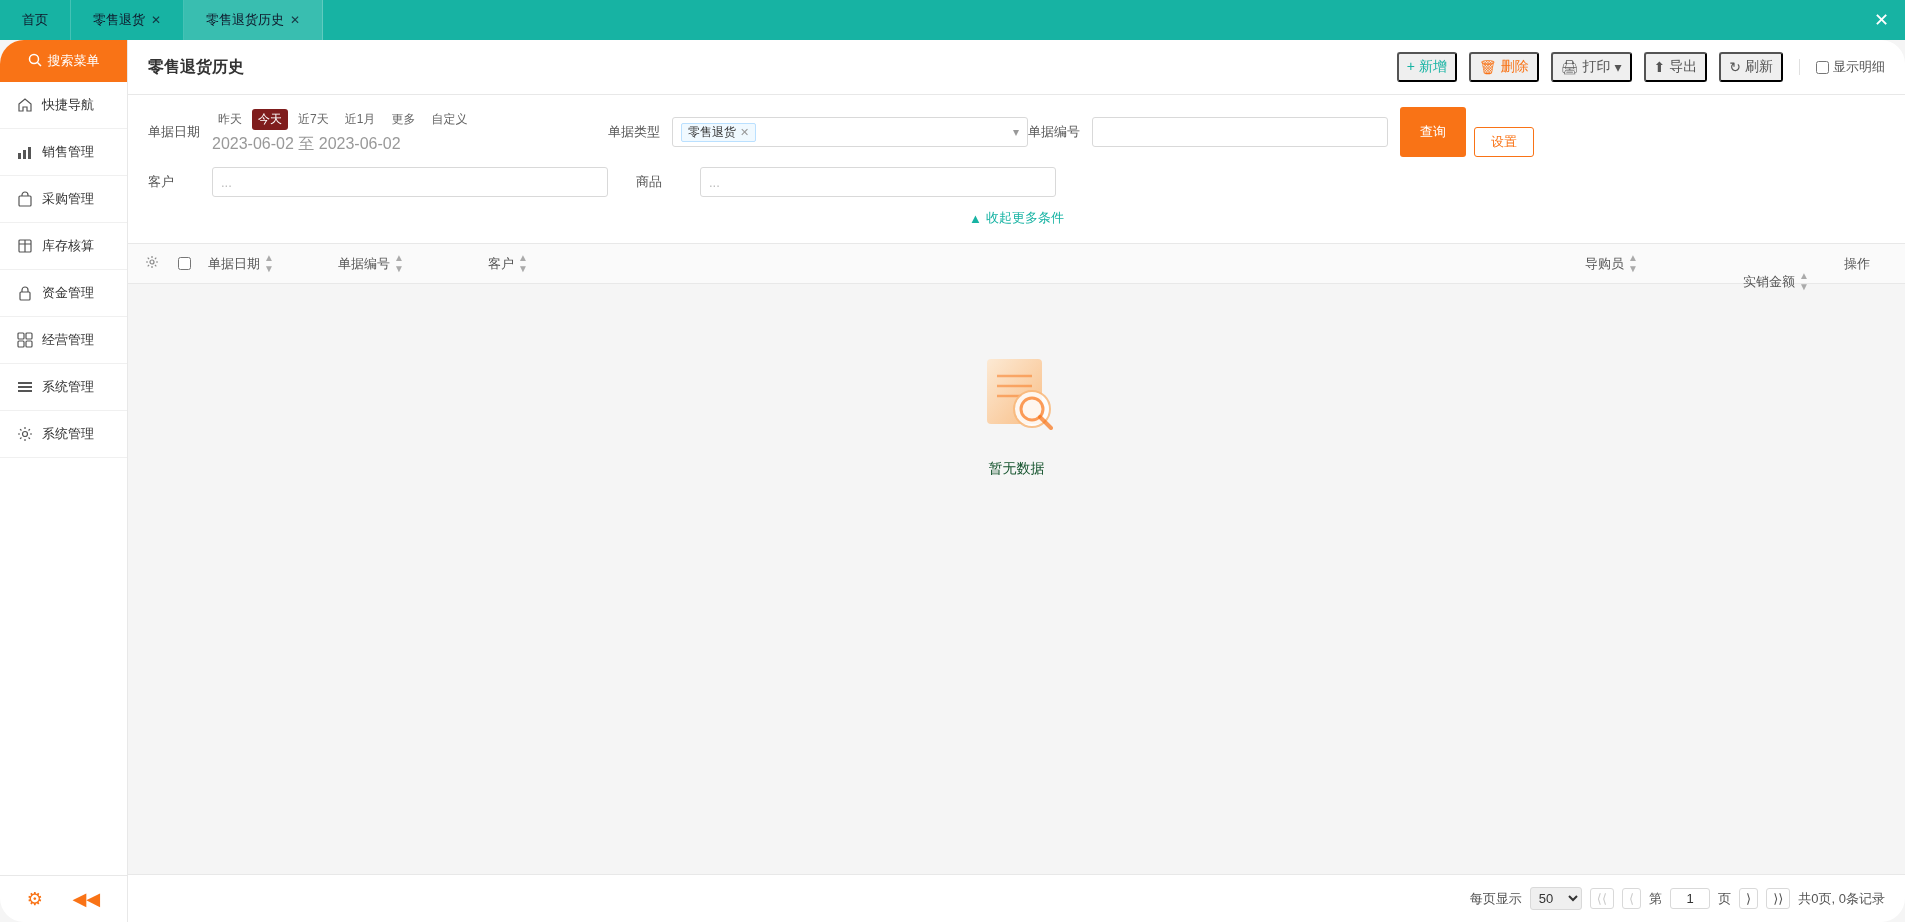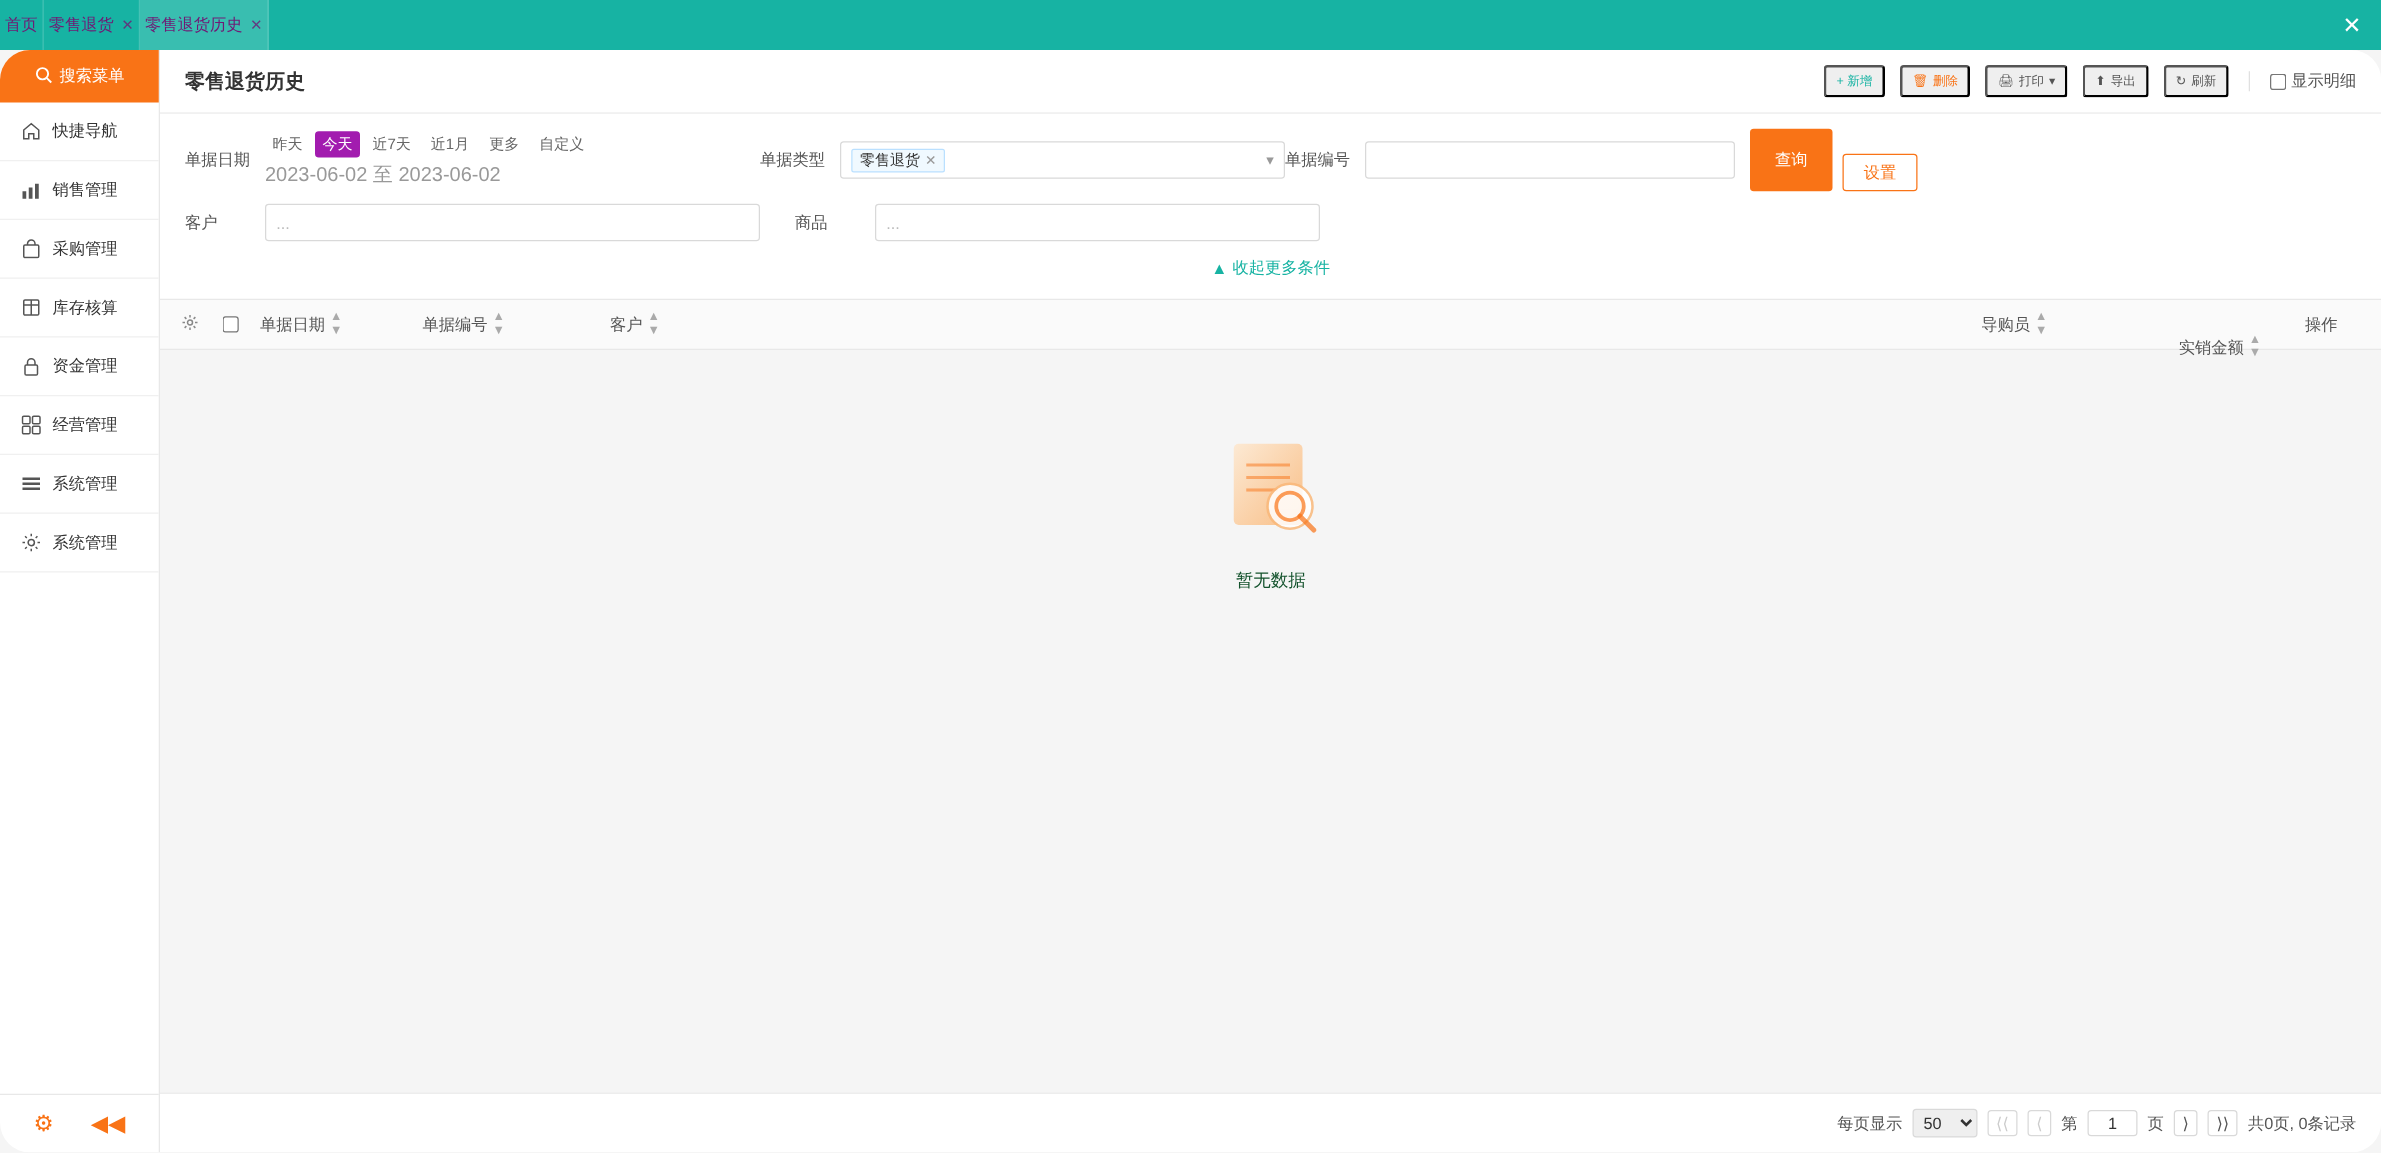--- a/index.html
+++ b/index.html
@@ -4,21 +4,21 @@
   <style>
     * { box-sizing: border-box; margin: 0; padding: 0; font-family: 'Microsoft YaHei', Arial, sans-serif; }
     body { display: flex; flex-direction: column; height: 922px; width: 1905px; overflow: hidden; background: #f5f5f5; }
 
     
     .top-bar {
       display: flex; align-items: center; background: #17b3a3; height: 40px; flex-shrink: 0;
     }
     .top-bar-tabs { display: flex; align-items: stretch; flex: 1; height: 100%; }
     .top-tab {
-      display: flex; align-items: center; padding: 0 4px; font-size: 13px; color: #701a75;
+      display: flex; align-items: center; padding: 0 22px; font-size: 13px; color: #0f172a;
       cursor: pointer; border-right: 1px solid rgba(255,255,255,0.2); gap: 6px; white-space: nowrap;
     }
     .top-tab.active { background: rgba(255,255,255,0.15); }
     .top-tab .close-icon { font-size: 12px; opacity: 0.8; }
     .top-tab.home { font-weight: 500; }
     .top-bar-close { color: #fff; font-size: 18px; padding: 0 16px; cursor: pointer; margin-left: auto; }
 
     
     .main-layout { display: flex; flex: 1; overflow: hidden; border-radius: 24px; }
 
@@ -47,21 +47,21 @@
     .content-area { flex: 1; display: flex; flex-direction: column; overflow: hidden; background: #f5f5f5; }
 
     
     .page-header {
       background: #fff; padding: 12px 20px; display: flex; align-items: center;
       justify-content: space-between; border-bottom: 1px solid #e8e8e8; flex-shrink: 0;
     }
     .page-title { font-size: 16px; font-weight: 600; color: #333; }
     .header-actions { display: flex; align-items: center; gap: 12px; }
     .header-btn {
-      display: flex; align-items: center; gap: 4px; font-size: 10px; color: #555;
+      display: flex; align-items: center; gap: 4px; font-size: 14px; color: #555;
       cursor: pointer; padding: 4px 8px; border-radius: 3px; text-align: right;
     }
     .header-btn.new { color: #17b3a3; }
     .header-btn.delete { color: #f97316; }
     .query-btn {
       background: #f97316; color: #fff; border: none; padding: 6px 20px;
       border-radius: 3px; font-size: 13px; cursor: pointer;
     }
     .setting-btn {
       background: #fff; color: #f97316; border: 1px solid #f97316; padding: 5px 16px;
@@ -72,21 +72,21 @@
 
     
     .filter-area { background: #fff; padding: 12px 20px; border-bottom: 1px solid #e8e8e8; flex-shrink: 0; }
     .filter-row { display: flex; align-items: center; gap: 0; margin-bottom: 10px; }
     .filter-item { display: flex; align-items: center; gap: 8px; flex: 1; }
     .filter-label { font-size: 13px; color: #555; white-space: nowrap; min-width: 56px; }
     .filter-date-group { display: flex; align-items: center; gap: 4px; justify-content: flex-end; }
     .date-btn {
       font-size: 12px; color: #666; padding: 2px 6px; border-radius: 2px; cursor: pointer;
     }
-    .date-btn.active { background: #a21caf; color: #fff; border-radius: 3px; }
+    .date-btn.active { background: #7f1d1d; color: #fff; border-radius: 3px; }
     .date-range { font-size: 16px; color: #999; display: block; margin-top: 2px; }
     .filter-input {
       border: 1px solid #d9d9d9; border-radius: 3px; padding: 4px 8px;
       font-size: 13px; color: #333; flex: 1; outline: none; height: 30px;
     }
     .filter-select-wrapper {
       display: flex; align-items: center; border: 1px solid #d9d9d9; border-radius: 3px;
       padding: 4px 8px; flex: 1; height: 30px; cursor: pointer; background: #fff;
     }
     .filter-select-text { flex: 1; font-size: 13px; color: #333; display: flex; align-items: center; gap: 6px; }

